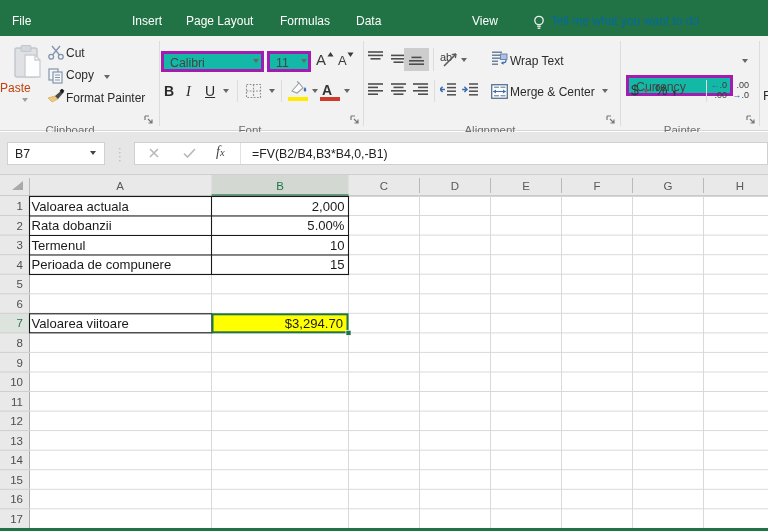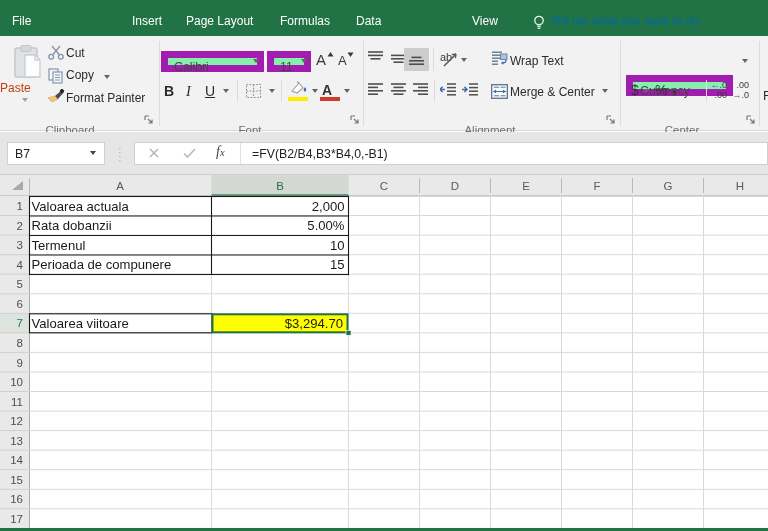--- a/index.html
+++ b/index.html
@@ -12,21 +12,21 @@
 #tabbar { position:absolute; left:0; top:0; width:768px; height:36px; background:#217346; }
 .tab { position:absolute; top:0; height:36px; line-height:42px; color:#fff; font-size:12px; text-align:left; }
 #hometab { position:absolute; left:61px; top:8px; width:60px; height:28px; background:#f2f2f2; color:#217346; font-size:12px; text-align:center; line-height:33px; }
 #tellme { position:absolute; left:551px; top:0px; height:36px; line-height:42px; color:#0369a1; font-size:12px; }
 
 
 #ribbon { position:absolute; left:0; top:36px; width:768px; height:95px; background:#f2f2f2; border-bottom:1px solid #d5d5d5; }
 .gsep { position:absolute; top:41px; height:85px; width:1px; background:#dcdcdc; }
 .glabel { position:absolute; top:112px; font-size:11.5px; color:#6e6e6e; text-align:center;margin-top:12px; }
 .rtext { position:absolute; font-size:12px; color:#2b2b2b; white-space:nowrap; }
-.combo { position:absolute; background:#86efac; border:7px solid #a21caf; font-size:12.3px; color:#444; }
+.combo { position:absolute; background:#14b8a6; border:3px solid #a21caf; font-size:12.3px; color:#444; }
 .dd { position:absolute; width:0; height:0; border-left:3.5px solid transparent; border-right:3.5px solid transparent; border-top:4px solid #666; }
 .launcher { position:absolute; width:10px; height:10px; }
 </style>
 </head>
 <body>
 <div id="app">
 
   <div id="tabbar"></div>
   <div class="tab" style="left:12px;width:36px;">File</div>
   <div class="tab" style="left:132px;width:40px;">Insert</div>
@@ -236,21 +236,21 @@
 
   <div class="combo" style="left:626px;top:51px;width:107px;height:21px;line-height:19px;padding-left:7px;margin-top:24px;">Currency</div>
   <div class="dd" style="left:742px;top:59px;"></div>
   <div class="rtext" style="left:631px;top:82px;font-size:14px;color:#333;">$</div>
   <div class="dd" style="left:643px;top:89px;"></div>
   <div class="rtext" style="left:655px;top:82px;font-size:14px;color:#333;">%</div>
   <div class="rtext" style="left:672px;top:78px;font-size:17px;font-weight:bold;color:#333;">,</div>
   <div class="gsep" style="left:706px;top:80px;height:22px;"></div>
   <div class="abs" style="left:705px;top:81px;width:22px;height:20px;font-size:9px;color:#3a3a3a;line-height:9.5px;text-align:right;"><span style="color:#2e62b0;font-weight:bold;">←</span>.0<br>.00</div>
   <div class="abs" style="left:727px;top:81px;width:22px;height:20px;font-size:9px;color:#3a3a3a;line-height:9.5px;text-align:right;">.00<br><span style="color:#2e62b0;font-weight:bold;">→</span>.0</div>
-  <div class="glabel" style="left:632px;width:100px;">Center</div>
+  <div class="glabel" style="left:632px;width:100px;">Painter</div>
   <svg class="launcher" style="left:746px;top:115px;" viewBox="0 0 10 10">
     <path d="M1 1 v4 M1 1 h4" stroke="#777" stroke-width="1.2" fill="none"></path>
     <path d="M4 4 l4 4 M8 4.5 v3.5 h-3.5" stroke="#777" stroke-width="1.2" fill="none"></path>
   </svg>
   <div class="gsep" style="left:759px;"></div>
   <div class="rtext" style="left:763px;top:88px;font-size:13px;">F</div>
 
   <div id="fbar" class="abs" style="left:0;top:132px;width:768px;height:42px;background:#e6e6e6;"></div>
   <div class="abs" style="left:7px;top:142px;width:98px;height:23px;background:#fff;border:1px solid #d0d0d0;font-size:12.3px;color:#222;line-height:22px;padding-left:7px;">B7</div>
   <div class="dd" style="left:90px;top:151px;border-top-color:#444;"></div>

